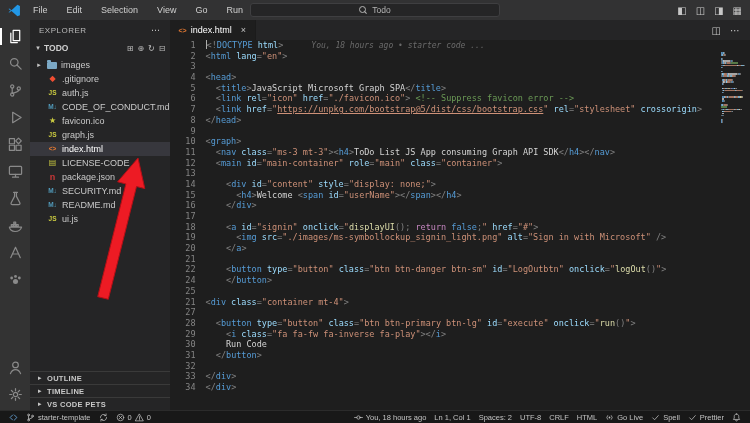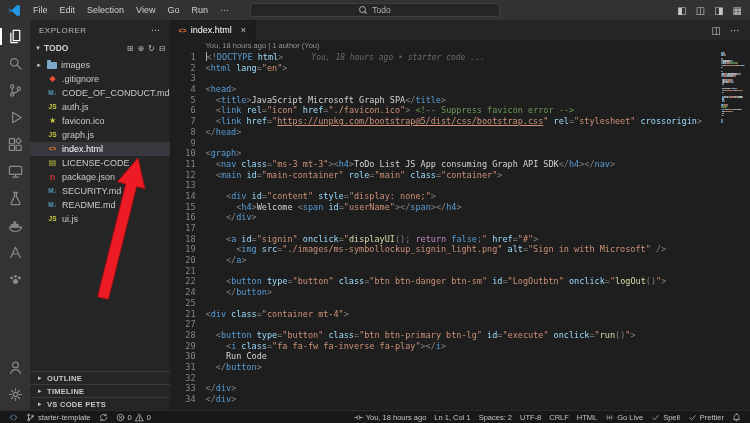--- a/index.html
+++ b/index.html
@@ -3,21 +3,21 @@
 <meta charset="utf-8">
 <style>
   *{margin:0;padding:0;box-sizing:border-box}
   html,body{width:750px;height:423px;overflow:hidden}
   body{background:#1e1e1e;font-family:"Liberation Sans","DejaVu Sans",sans-serif;font-size:9px;color:#ccc}
   .app{position:relative;width:750px;height:423px;display:flex;flex-direction:column;overflow:hidden}
 
   
   .titlebar{flex:0 0 20px;background:#323233;display:flex;align-items:center;padding:0 8px;position:relative;z-index:5}
   .logo{width:13px;height:13px;margin-right:7px;display:flex;align-items:center}
-  .menus{display:flex;gap:2px}
+  .menus{display:flex;gap:9px}
   .menu{padding:2px 5px;border-radius:3px;color:#cfcfcf;cursor:default}
   .cmd-center{position:absolute;left:50%;transform:translateX(-50%);width:250px;height:14px;background:#252526;border:1px solid #3f3f41;border-radius:3px;display:flex;align-items:center;justify-content:center;gap:5px;color:#b4b4b4;font-size:8.5px}
   .lens{position:relative;width:8px;height:8px;flex:0 0 8px}
   .lens::before{content:"";position:absolute;left:0;top:0;width:5px;height:5px;border:1px solid #b4b4b4;border-radius:50%}
   .lens::after{content:"";position:absolute;left:5px;top:5.5px;width:3px;height:1px;background:#b4b4b4;transform:rotate(45deg)}
   .layout-icons{margin-left:auto;display:flex;gap:9px;font-size:10px;color:#c7c7c7}
 
   
   .main{flex:1;display:flex;min-height:0}
   .activitybar{flex:0 0 30px;background:#333333;display:flex;flex-direction:column;align-items:center;padding:3px 0 2px}
@@ -215,26 +215,26 @@
           <div class="file-row folder">
             <span class="chev">▸</span>
             <span class="fi-folder"></span>
             <span>images</span>
           </div>
           <div class="file-row">
             <span class="ficon fi-git">◆</span>
             <span>.gitignore</span>
           </div>
           <div class="file-row">
+            <span class="ficon fi-js">JS</span>
+            <span>auth.js</span>
+          </div>
+          <div class="file-row">
             <span class="ficon fi-md">M↓</span>
             <span>CODE_OF_CONDUCT.md</span>
-          </div>
-          <div class="file-row">
-            <span class="ficon fi-js">JS</span>
-            <span>auth.js</span>
           </div>
           <div class="file-row">
             <span class="ficon fi-star">★</span>
             <span>favicon.ico</span>
           </div>
           <div class="file-row">
             <span class="ficon fi-js">JS</span>
             <span>graph.js</span>
           </div>
           <div class="file-row selected">
@@ -284,21 +284,20 @@
           <span class="tab-icon">&lt;&gt;</span>
           <span>index.html</span>
           <span class="tab-close">×</span>
         </div>
         <div class="editor-actions" id="editor-actions">
             <span>◫</span>
             <span>⋯</span>
           </div>
       </div>
       <div class="codearea">
-        <div class="codelens">You, 18 hours ago | 1 author (You)</div>
         <div id="codelines">
             <div class="code-line"><span class="gutter">1</span><span class="code"><span class="cursor"></span><span class="tk-p">&lt;!</span><span class="tk-tag">DOCTYPE</span><span class="tk-attr"> html</span><span class="tk-p">&gt;</span><span class="blame">You, 18 hours ago • starter code ...</span></span></div>
             <div class="code-line"><span class="gutter">2</span><span class="code"><span class="tk-p">&lt;</span><span class="tk-tag">html</span><span class="tk-attr"> lang</span><span class="tk-p">=</span><span class="tk-str">"en"</span><span class="tk-p">&gt;</span></span></div>
             <div class="code-line"><span class="gutter">3</span><span class="code"></span></div>
             <div class="code-line"><span class="gutter">4</span><span class="code"><span class="tk-p">&lt;</span><span class="tk-tag">head</span><span class="tk-p">&gt;</span></span></div>
             <div class="code-line"><span class="gutter">5</span><span class="code"><span class="tk-ws">  </span><span class="tk-p">&lt;</span><span class="tk-tag">title</span><span class="tk-p">&gt;</span><span class="tk-text">JavaScript Microsoft Graph SPA</span><span class="tk-p">&lt;/</span><span class="tk-tag">title</span><span class="tk-p">&gt;</span></span></div>
             <div class="code-line"><span class="gutter">6</span><span class="code"><span class="tk-ws">  </span><span class="tk-p">&lt;</span><span class="tk-tag">link</span><span class="tk-attr"> rel</span><span class="tk-p">=</span><span class="tk-str">"icon"</span><span class="tk-attr"> href</span><span class="tk-p">=</span><span class="tk-str">"./favicon.ico"</span><span class="tk-p">&gt;</span><span class="tk-comment"> &lt;!-- Suppress favicon error --&gt;</span></span></div>
             <div class="code-line"><span class="gutter">7</span><span class="code"><span class="tk-ws">  </span><span class="tk-p">&lt;</span><span class="tk-tag">link</span><span class="tk-attr"> href</span><span class="tk-p">=</span><span class="tk-str">"</span><span class="tk-link">https://unpkg.com/bootstrap@5/dist/css/bootstrap.css</span><span class="tk-str">"</span><span class="tk-attr"> rel</span><span class="tk-p">=</span><span class="tk-str">"stylesheet"</span><span class="tk-attr"> crossorigin</span><span class="tk-p">&gt;</span></span></div>
             <div class="code-line"><span class="gutter">8</span><span class="code"><span class="tk-p">&lt;/</span><span class="tk-tag">head</span><span class="tk-p">&gt;</span></span></div>
             <div class="code-line"><span class="gutter">9</span><span class="code"></span></div>

